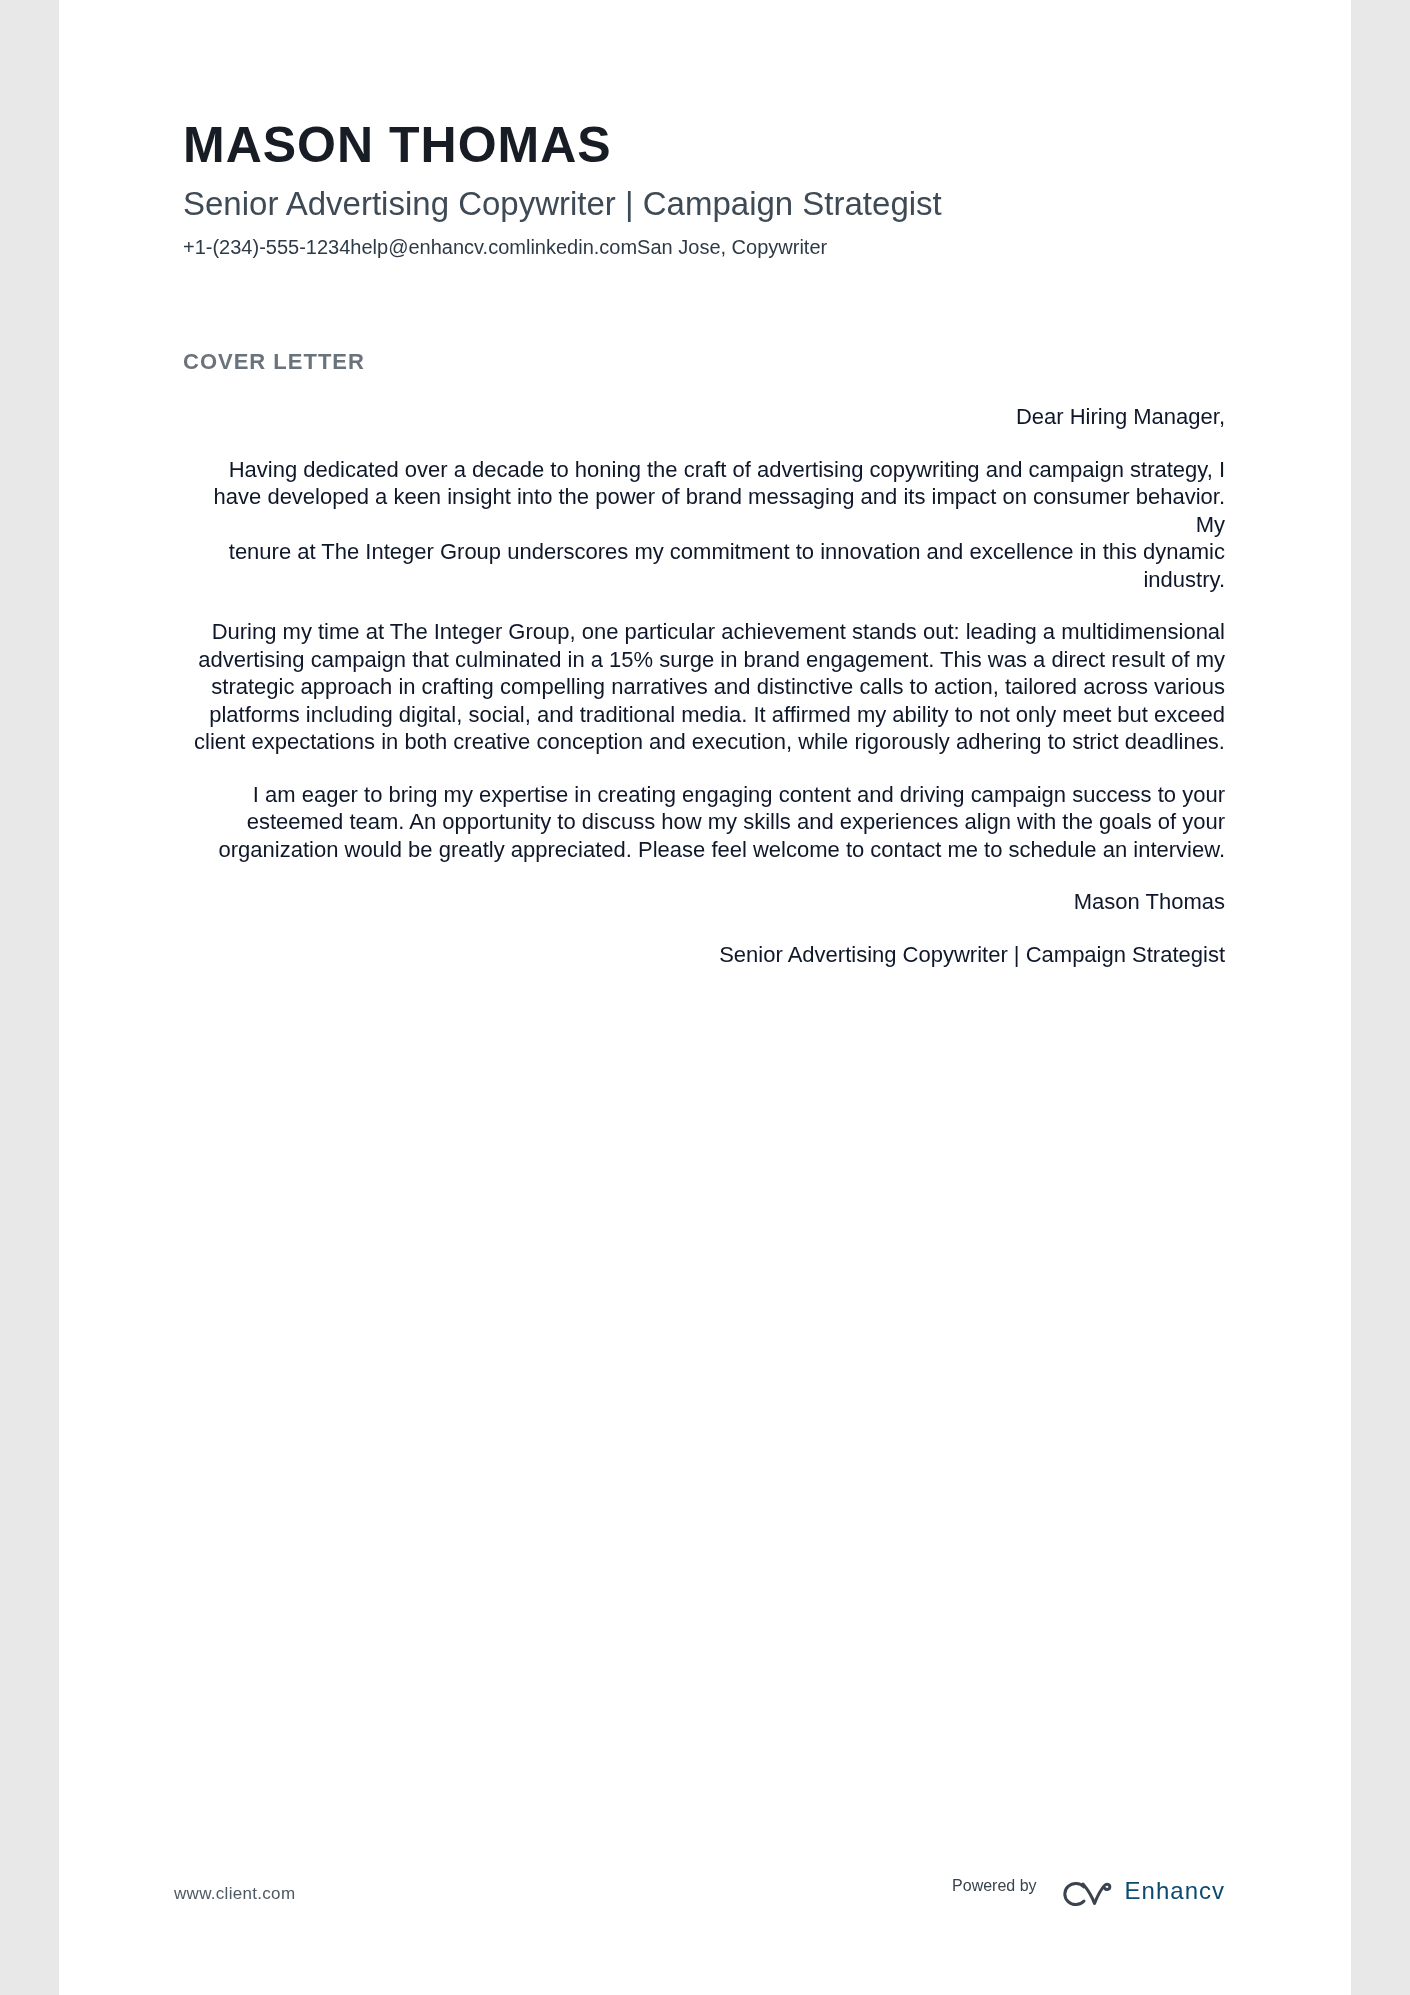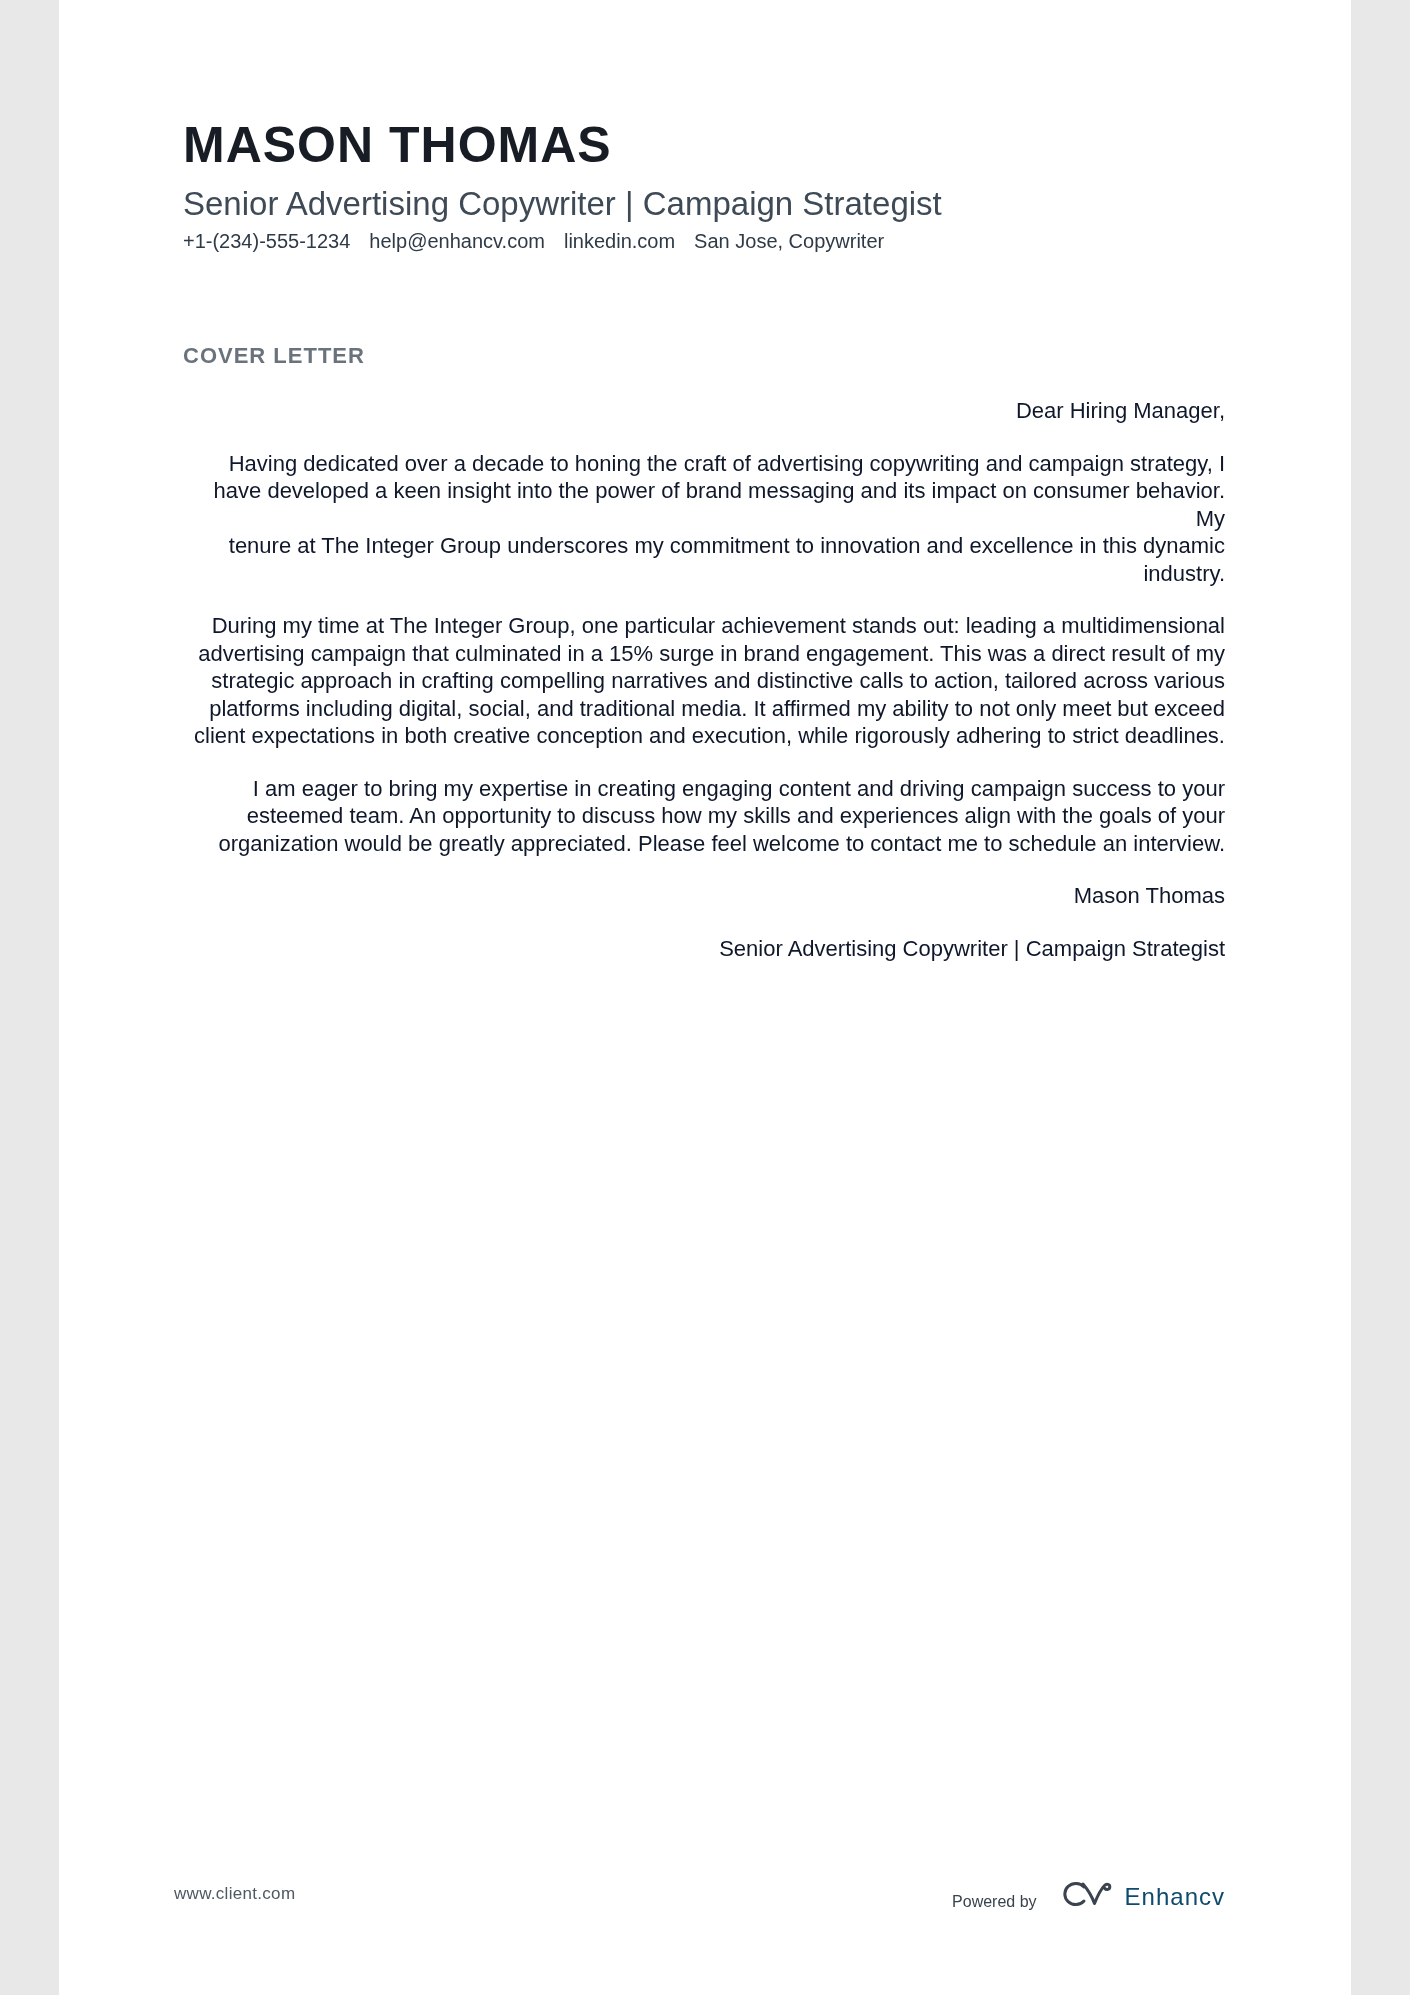--- a/index.html
+++ b/index.html
@@ -22,23 +22,22 @@
     color: #181d25;
   }
   .person-title {
     margin-top: 12px;
     font-size: 33px;
     font-weight: 400;
     line-height: 40px;
     color: #3e4a55;
   }
   .contact-row {
-    margin-top: 4px;
+    margin-top: 10px;
     display: flex;
-    gap: 19px;
     font-size: 20px;
     line-height: 26px;
     color: #2f3a47;
   }
   .main { padding: 0 126px 0 124px; }
   .section-label {
     margin-top: 89px;
     font-size: 22px;
     font-weight: 700;
     letter-spacing: 1px;
@@ -65,21 +64,21 @@
     justify-content: space-between;
   }
   .footer-url {
     font-size: 17px;
     letter-spacing: 0.3px;
     color: #4e5963;
     text-decoration: none;
   }
   .powered-badge {
     display: flex;
-    align-items: flex-end;
+    align-items: flex-start;
     cursor: pointer;
   }
   .powered-label {
     font-size: 16px;
     color: #39434d;
     margin-right: 26px;
   }
   .brand-logo { display: block; margin-right: 12px; }
   .brand-wordmark {
     font-size: 24px;

